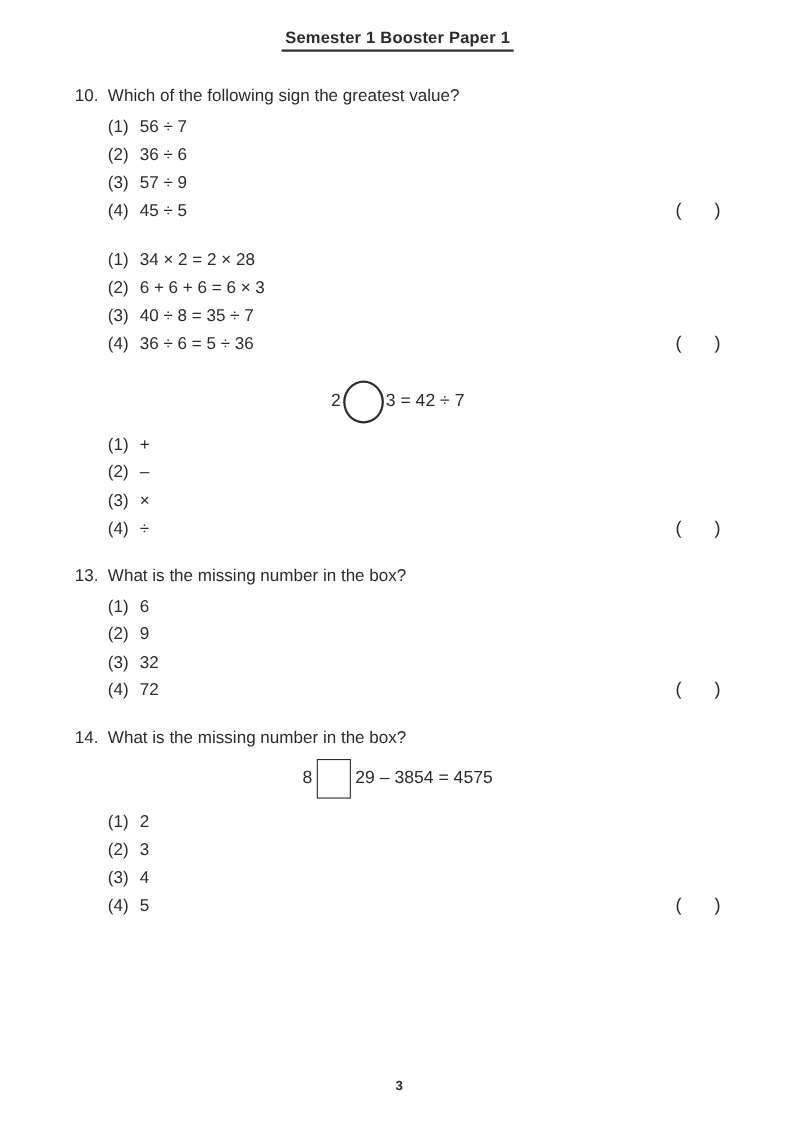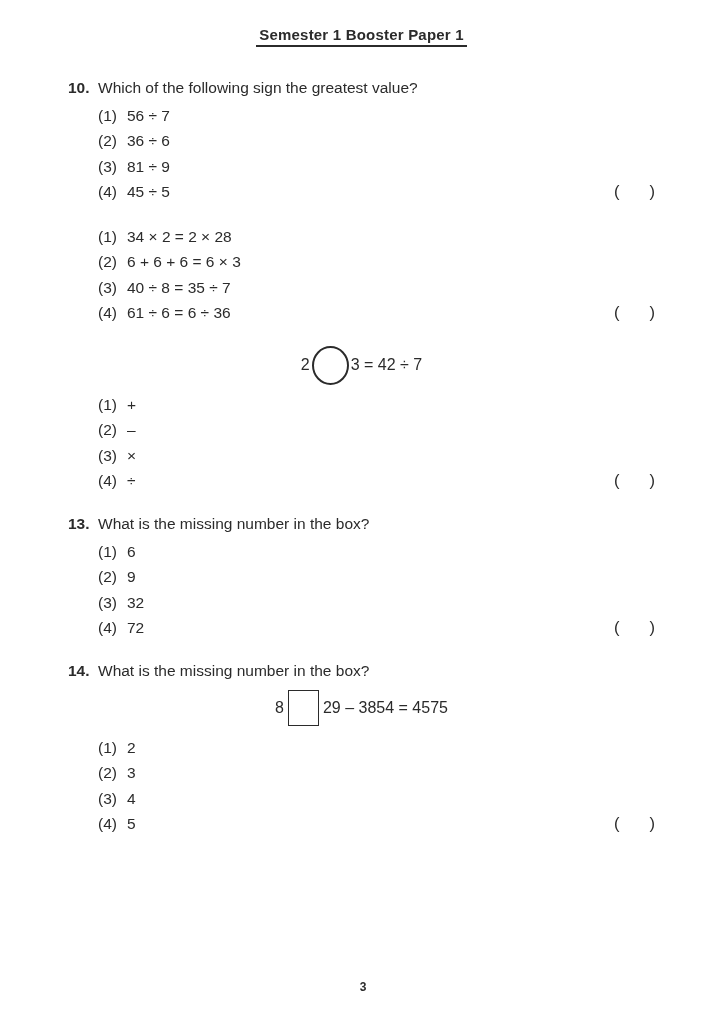--- a/index.html
+++ b/index.html
@@ -25,21 +25,21 @@
     border-bottom: 2px solid #2b2b2b;
     padding: 0 3px 2px 3px;
   }
   .question { margin-bottom: 19px; }
   .q-title {
     display: flex;
     font-size: 15.5px;
     line-height: 22px;
     margin-bottom: 4px;
   }
-  .q-num { font-weight: bold; flex: none; width: 30px; }
+  .q-num { font-weight: normal; flex: none; width: 30px; }
   .q-text { flex: 1; }
   .options { padding-left: 30px; }
   .opt-row {
     display: flex;
     justify-content: space-between;
     align-items: center;
     height: 25.5px;
     font-size: 15.5px;
   }
   .option { display: flex; }
@@ -113,21 +113,21 @@
       </div>
       <div class="opt-row">
         <div class="option">
           <span class="opt-label">(2)</span>
           <span class="opt-text">36 ÷ 6</span>
         </div>
       </div>
       <div class="opt-row">
         <div class="option">
           <span class="opt-label">(3)</span>
-          <span class="opt-text">81 ÷ 9</span>
+          <span class="opt-text">57 ÷ 9</span>
         </div>
       </div>
       <div class="opt-row">
         <div class="option">
           <span class="opt-label">(4)</span>
           <span class="opt-text">45 ÷ 5</span>
         </div>
         <div class="answer-brackets">
           <span>(</span>
           <span>)</span>
@@ -152,21 +152,21 @@
       </div>
       <div class="opt-row">
         <div class="option">
           <span class="opt-label">(3)</span>
           <span class="opt-text">40 ÷ 8 = 35 ÷ 7</span>
         </div>
       </div>
       <div class="opt-row">
         <div class="option">
           <span class="opt-label">(4)</span>
-          <span class="opt-text">61 ÷ 6 = 6 ÷ 36</span>
+          <span class="opt-text">36 ÷ 6 = 5 ÷ 36</span>
         </div>
         <div class="answer-brackets">
           <span>(</span>
           <span>)</span>
         </div>
       </div>
     </div>
   </section>
 
   <section class="question">

